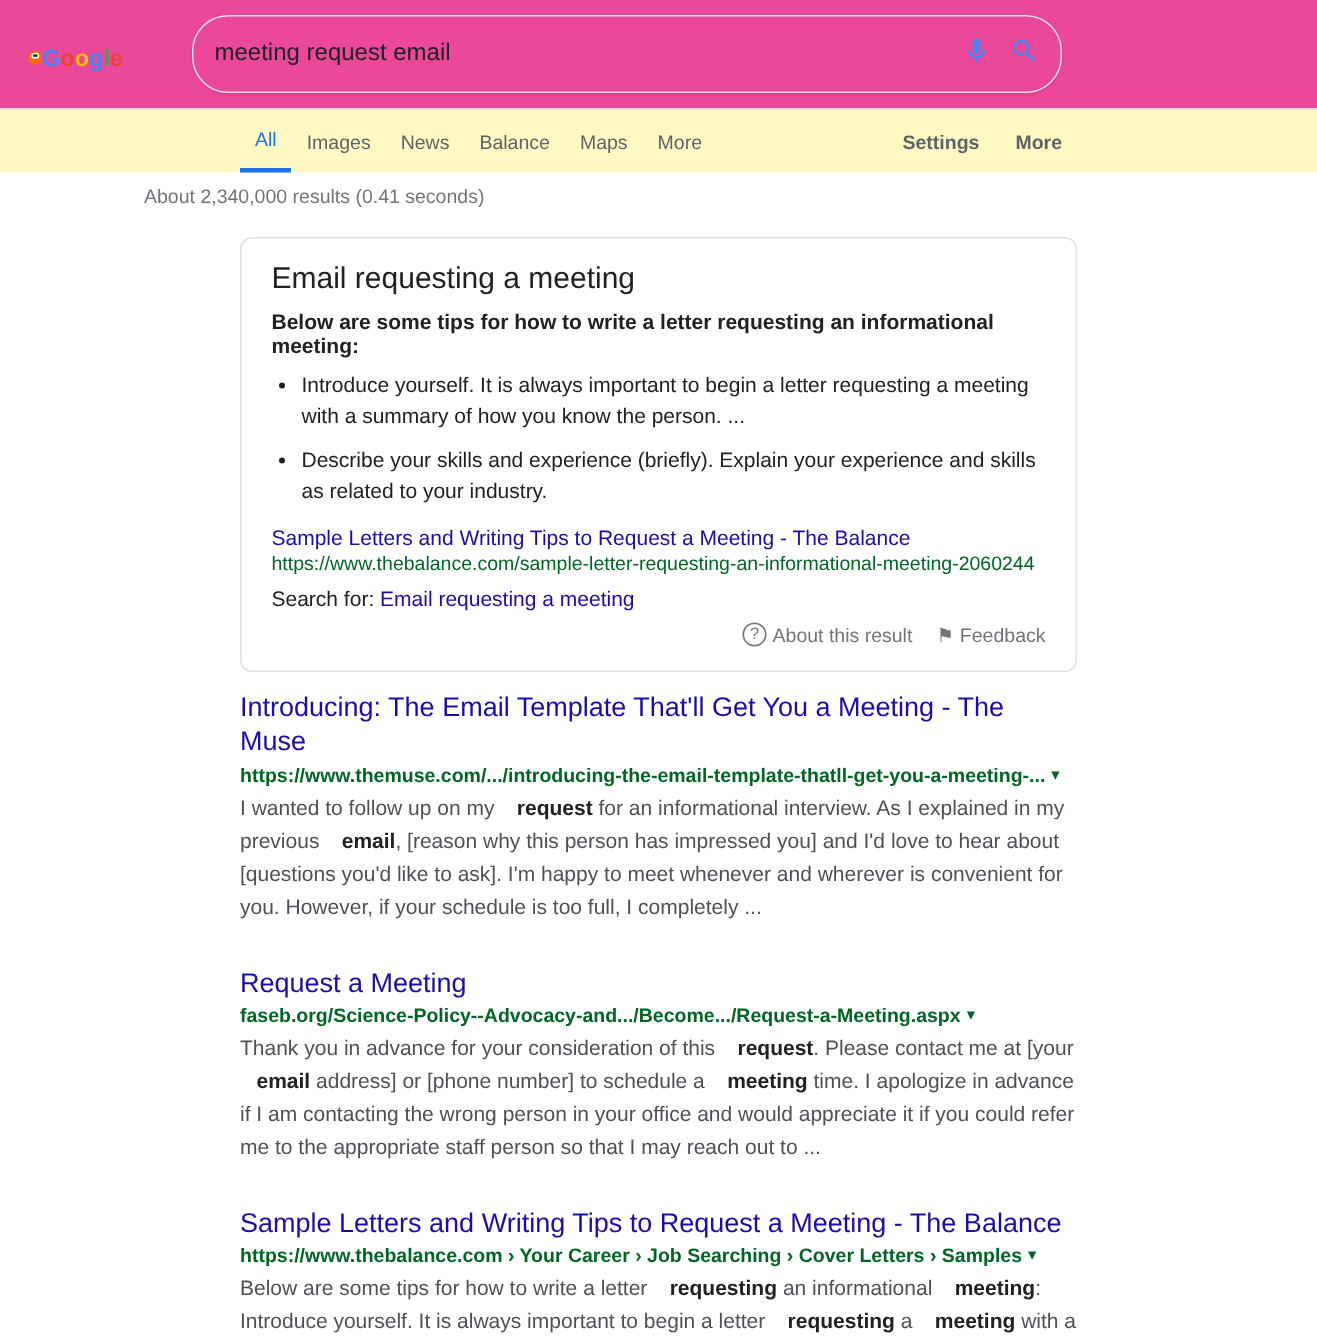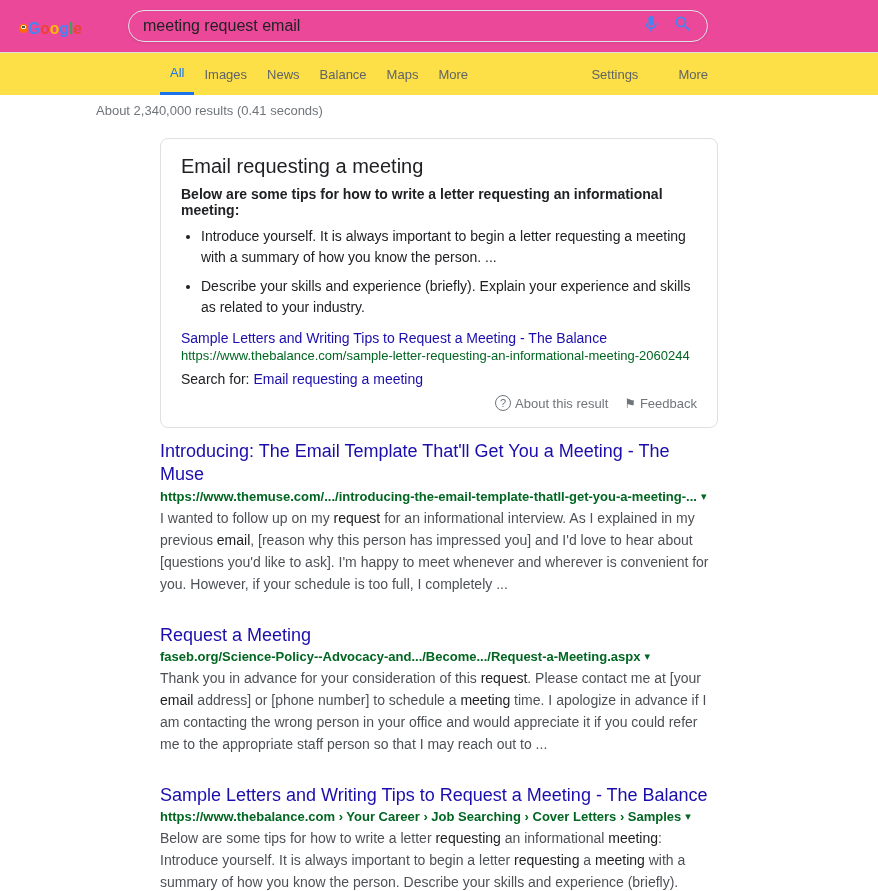--- a/index.html
+++ b/index.html
@@ -33,21 +33,21 @@
     .search-bar-wrapper {
       flex: 1;
       max-width: 580px;
       position: relative;
       display: flex;
       align-items: center;
       border: 1px solid #dfe1e5;
       border-radius: 24px;
       padding: 6px 14px;
       box-shadow: 0 1px 3px rgba(0,0,0,0.1);
-      height: 32px;
+      height: 52px;
       margin-bottom: 10px;
     }
     .search-input {
       flex: 1;
       border: none;
       outline: none;
       font-size: 16px;
       color: #202124;
       background: transparent;
     }
@@ -55,42 +55,43 @@
       display: flex;
       align-items: center;
       gap: 12px;
     }
 
     
     .nav-tabs {
       display: flex;
       align-items: center;
       padding: 0 160px;
-      background: #fde047;
+      background: #fef9c3;
     }
     .nav-tab {
       padding: 12px 10px;
       font-size: 13px;
       color: #5f6368;
       cursor: pointer;
       position: relative;
       text-decoration: none;
       display: flex;
       align-items: center;
       gap: 4px;
       white-space: nowrap;
     }
     .nav-tab.active {
       color: #1a73e8;
       border-bottom: 3px solid #1a73e8;
     }
     .nav-right {
       margin-left: auto;
       display: flex;
-      gap: 20px;
+      gap: 4px;
+      font-weight: bold;
     }
 
     
     .results-info {
       padding: 8px 96px;
       font-size: 13px;
       color: #70757a;
     }
 
     
@@ -190,21 +191,22 @@
       font-size: 13px;
       font-weight: bold;
     }
     .result-desc {
       font-size: 14px;
       color: #4d5156;
       line-height: 1.57;
     }
     .result-desc strong {
       color: #202124;
-      font-weight: normal;
+      font-weight: bold;
+      margin-left: 11px;
     }
     .dropdown-arrow {
       color: #006621;
       font-size: 11px;
     }
 
     
     .mic-icon { color: #4285f4; font-size: 18px; cursor: pointer; }
     .search-icon-btn { color: #4285f4; font-size: 18px; cursor: pointer; }
 

